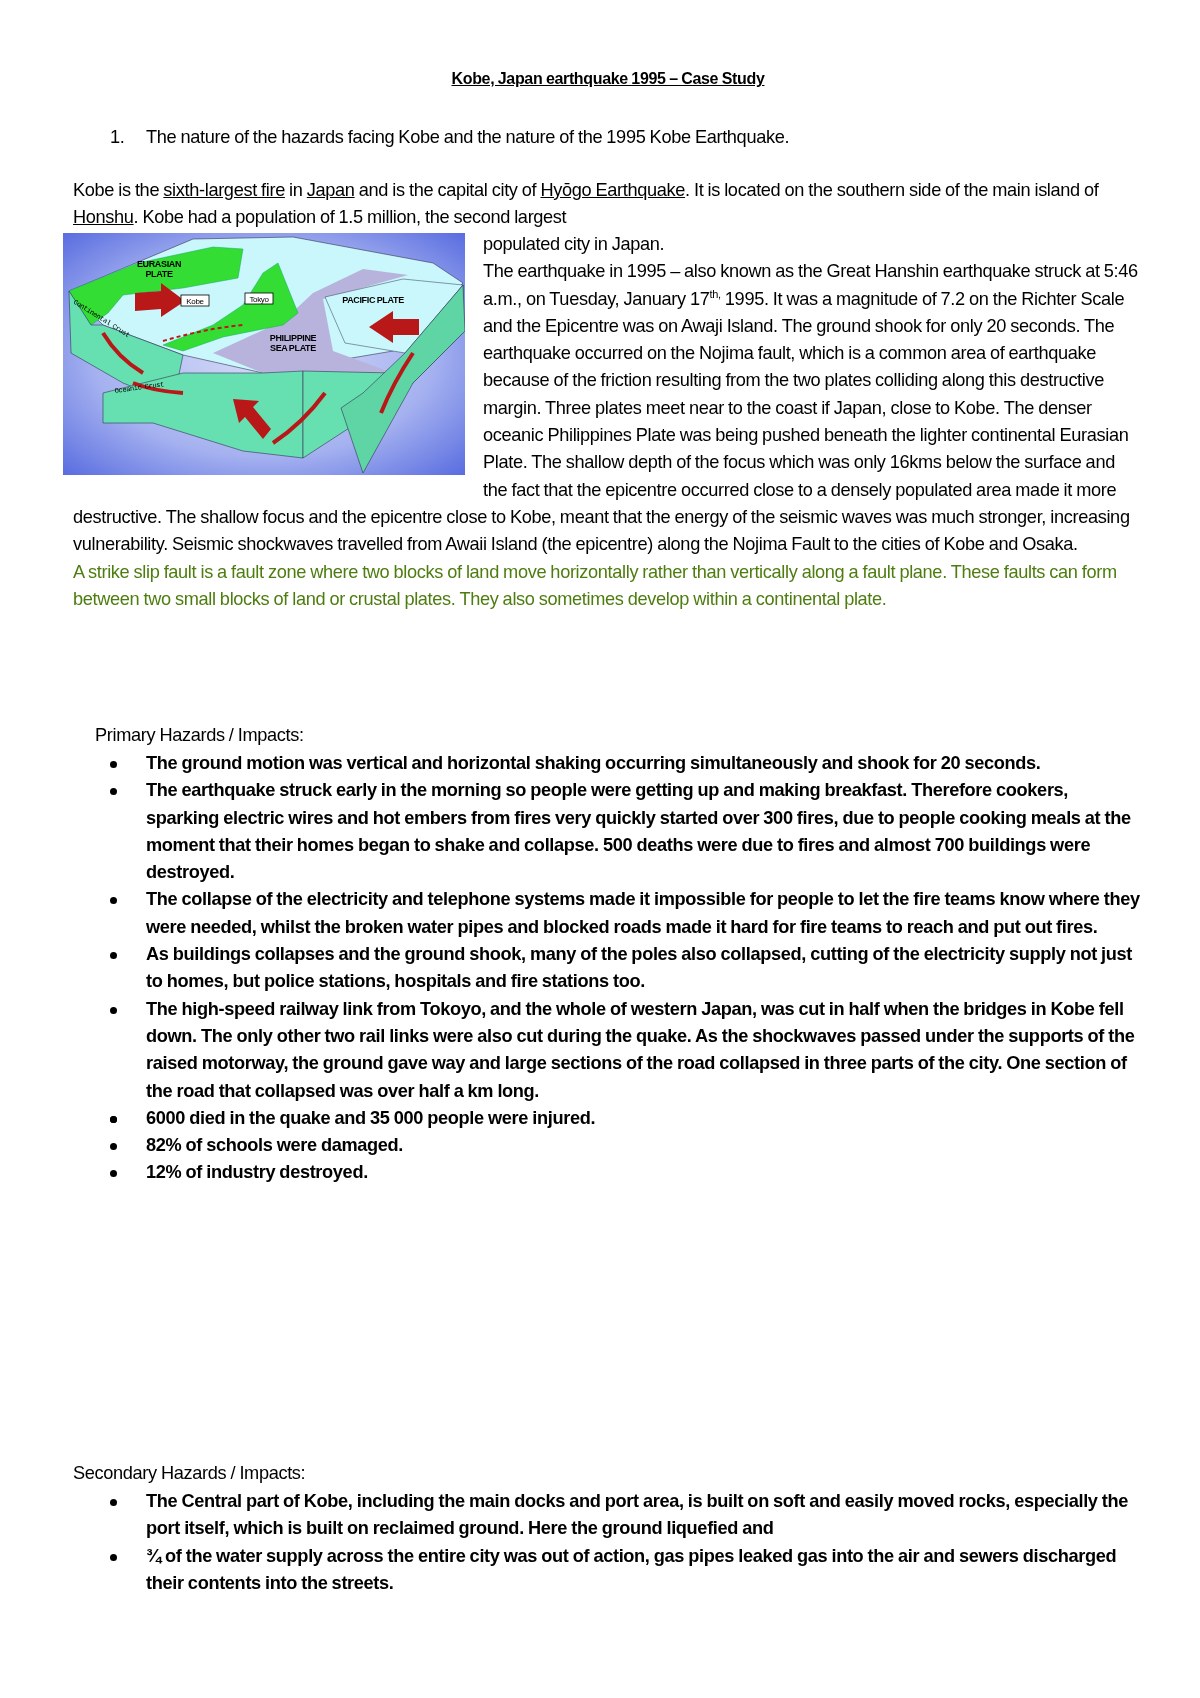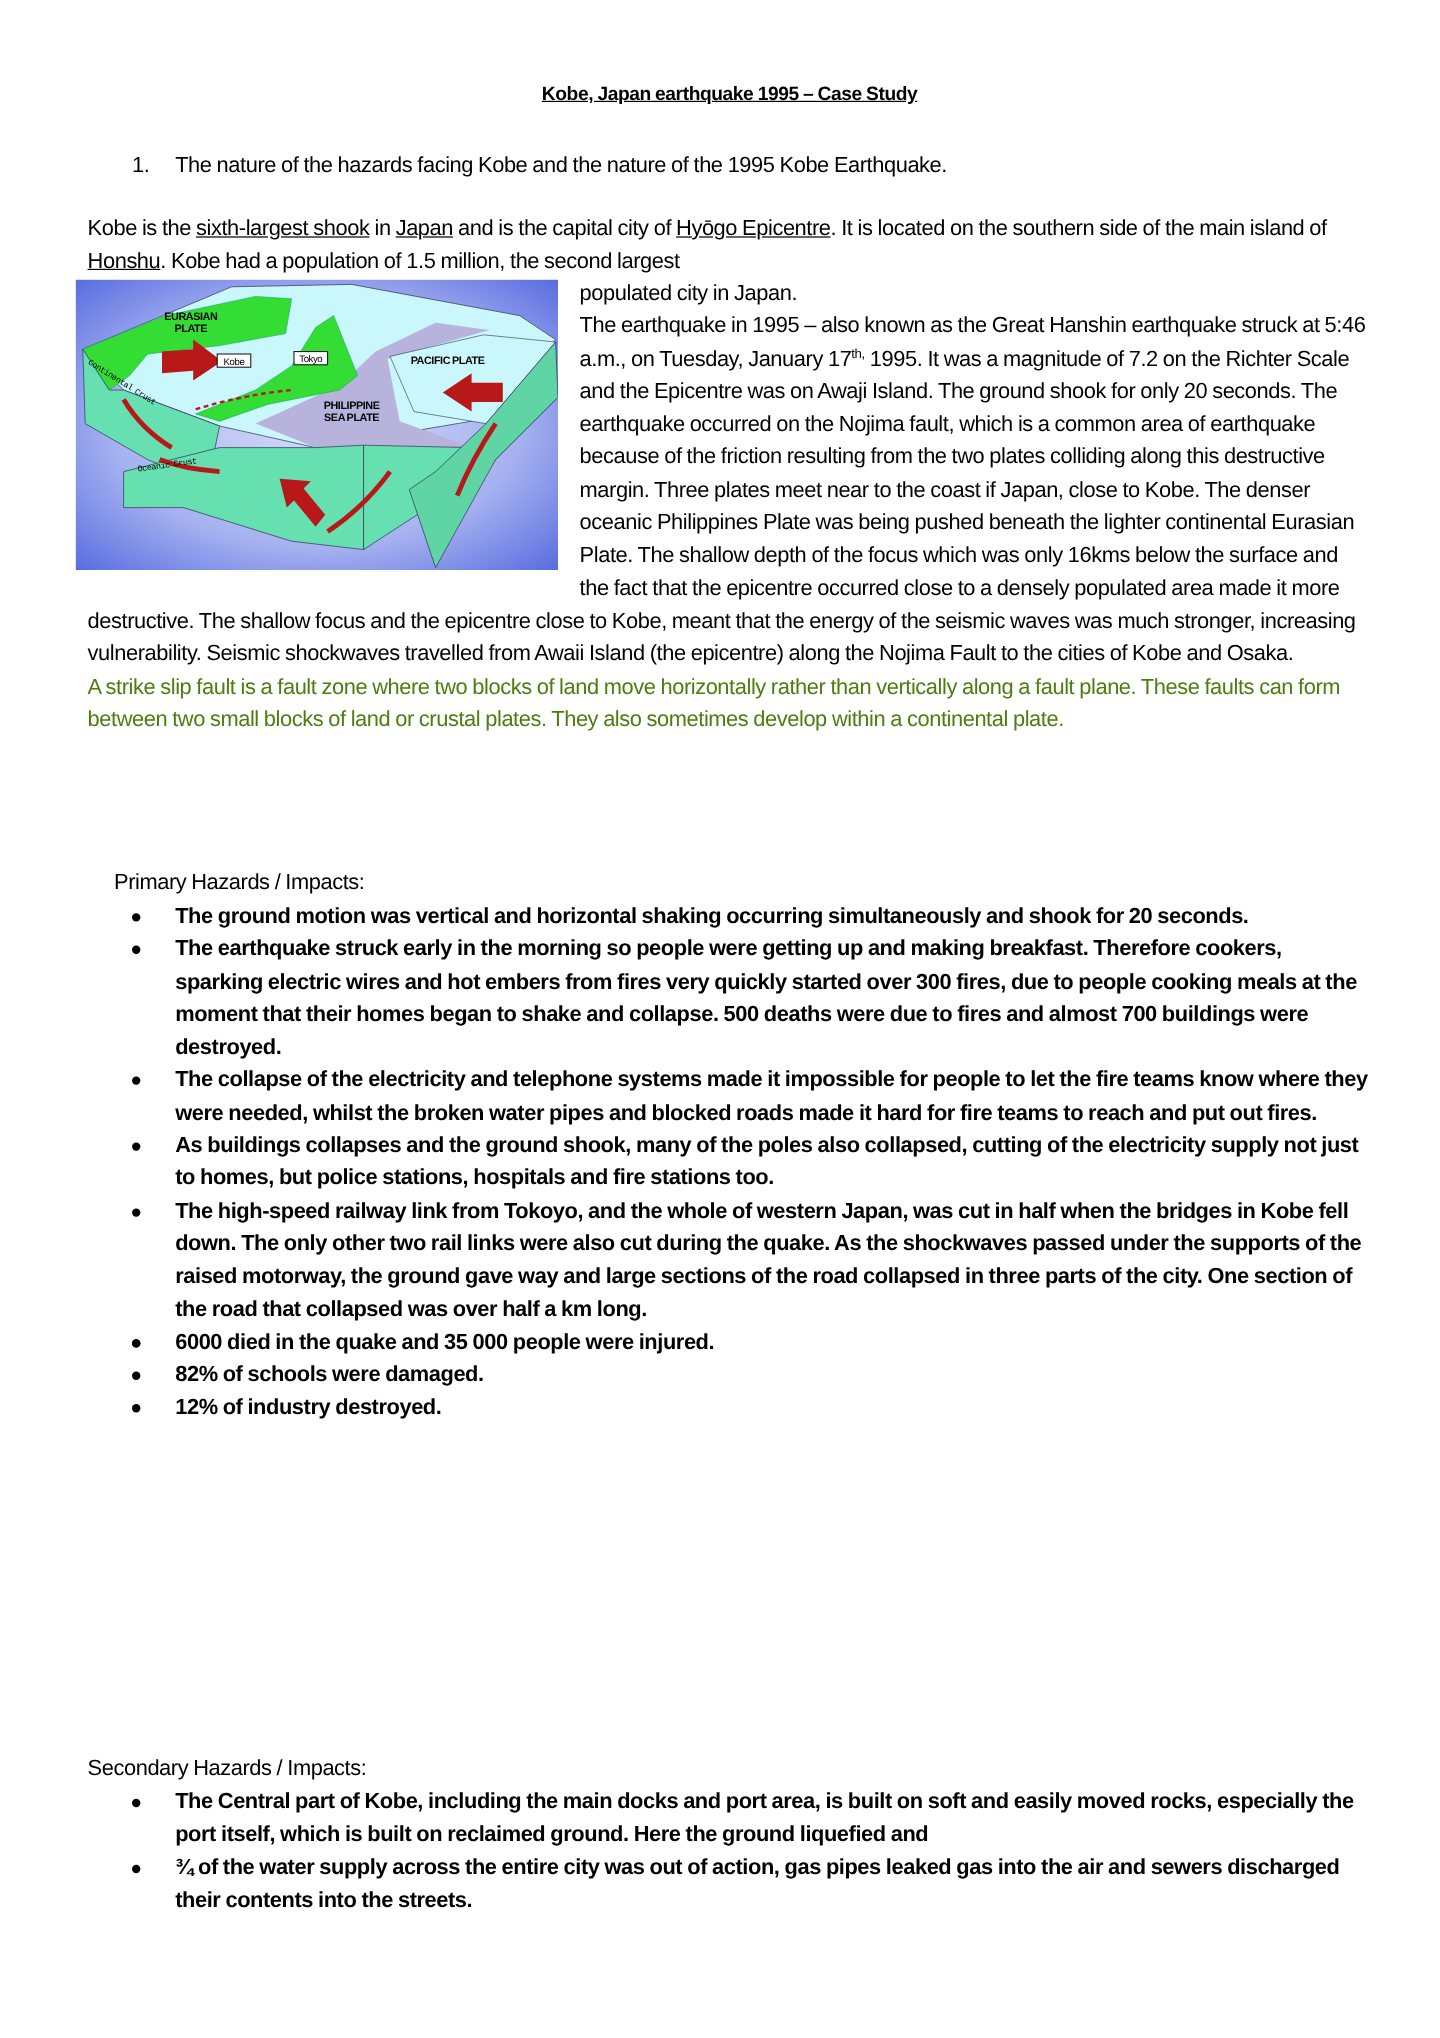--- a/index.html
+++ b/index.html
@@ -28,21 +28,21 @@
 
 <div class="page">
 
   <div class="title">Kobe, Japan earthquake 1995 – Case Study</div>
 
   <div class="num-item">
     <span class="n">1.</span><span>The nature of the hazards facing Kobe and the nature of the 1995 Kobe Earthquake.</span>
   </div>
 
   <div class="para intro">
-    <div><span>Kobe is the </span><span class="u">sixth-largest shook</span><span> in </span><span class="u">Japan</span><span> and is the capital city of </span><span class="u">Hyōgo Epicentre</span><span>. It is located on the southern side of the main island of </span><span class="u">Honshu</span><span id="p1e-holder">. Kobe had a population of 1.5 million, the second largest</span></div>
+    <div><span>Kobe is the </span><span class="u">sixth-largest fire</span><span> in </span><span class="u">Japan</span><span> and is the capital city of </span><span class="u">Hyōgo Earthquake</span><span>. It is located on the southern side of the main island of </span><span class="u">Honshu</span><span id="p1e-holder">. Kobe had a population of 1.5 million, the second largest</span></div>
   </div>
 
   <div class="para" style="top:231px;">
     <div class="figure">
       <svg width="402" height="242" viewBox="0 0 402 242">
         <defs>
           <radialGradient id="sky" cx="50%" cy="50%" r="70%">
             <stop offset="0%" stop-color="#d7dcf8"></stop>
             <stop offset="60%" stop-color="#a6b2f0"></stop>
             <stop offset="100%" stop-color="#5a6ee0"></stop>

